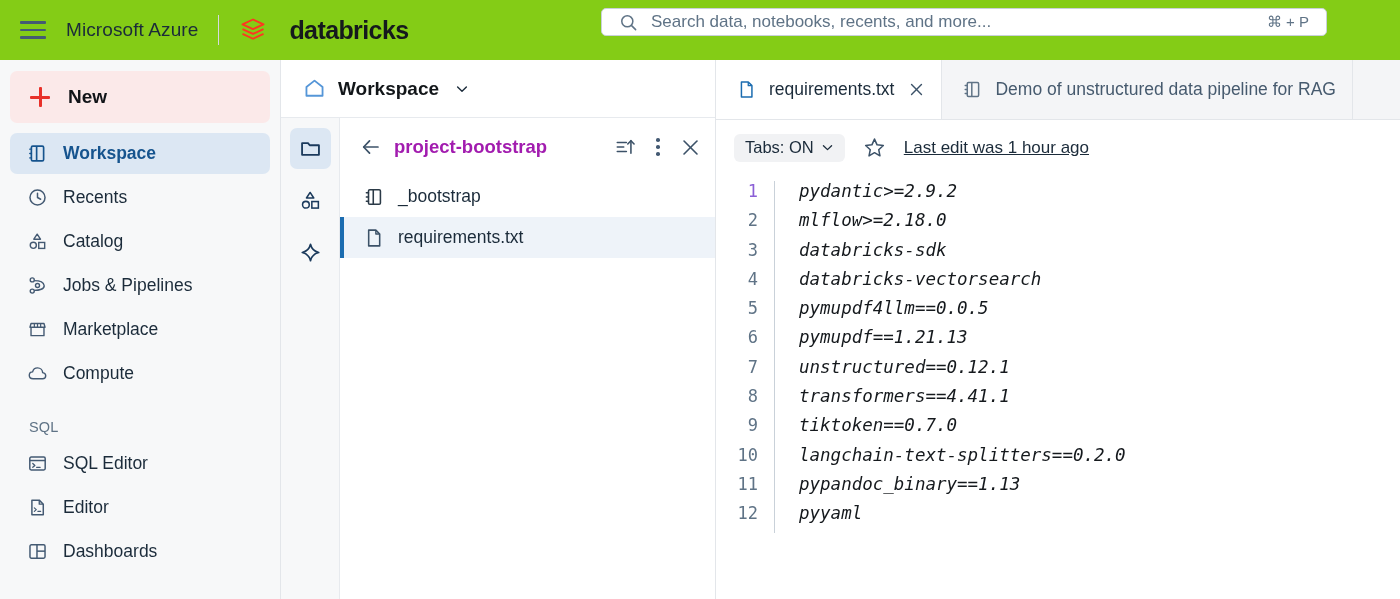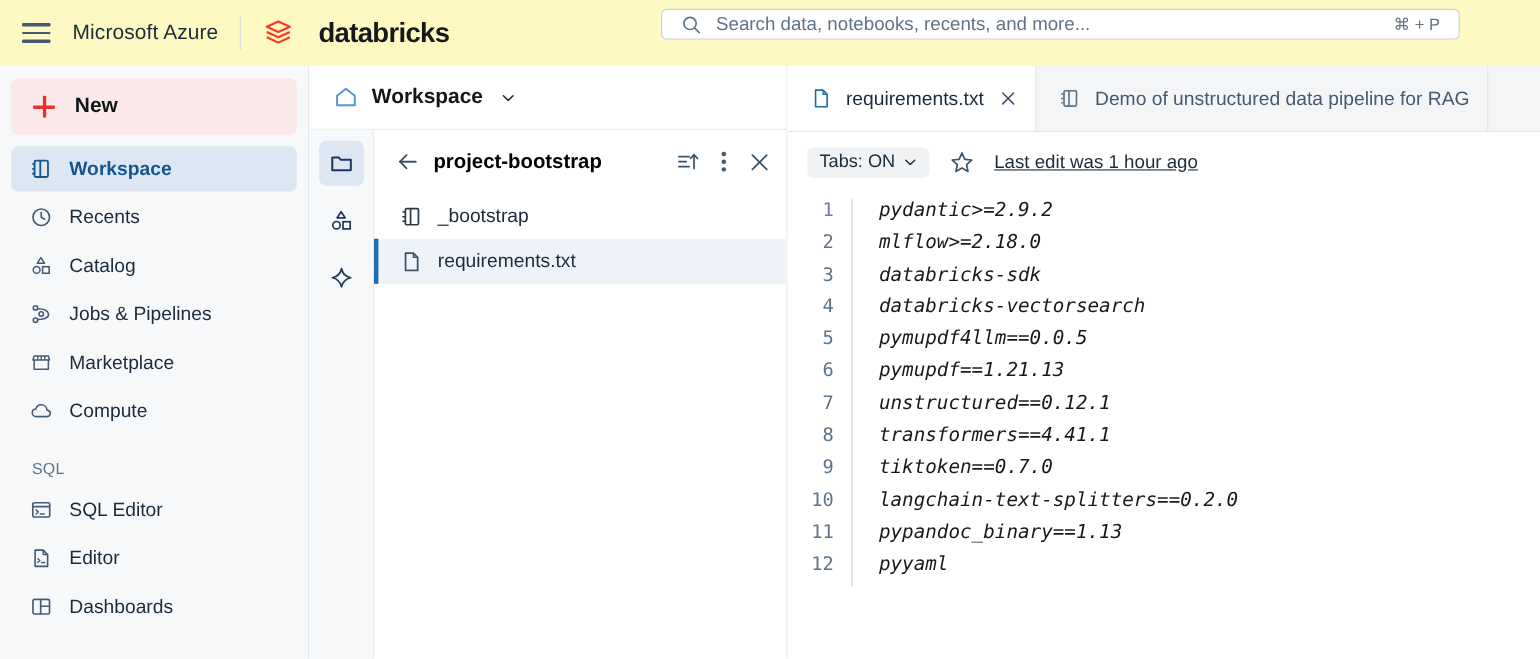--- a/index.html
+++ b/index.html
@@ -10,21 +10,21 @@
     background: #ffffff;
     font-family: "Liberation Sans", sans-serif;
     -webkit-font-smoothing: antialiased;
   }
 
   .app { width: 1400px; height: 599px; display: flex; flex-direction: column; }
 
   
   .topbar {
     height: 60px; flex: 0 0 60px;
-    background: #fef9c3;
+    background: #84cc16;
     display: flex; align-items: center;
     padding: 0 20px 0 18px;
     position: relative;
   }
   .hamburger {
     width: 30px; height: 30px;
     display: flex; flex-direction: column; justify-content: center; gap: 5px;
     cursor: pointer; padding: 0 2px;
   }
   .hamburger span { display: block; height: 2.6px; background: #445a73; border-radius: 1px; }
@@ -136,21 +136,21 @@
   .rail-btn.active { background: #dce7f3; }
   .rail-btn svg { width: 23px; height: 23px; display: block; }
 
   .ws-tree { flex: 1 1 auto; min-width: 0; display: flex; flex-direction: column; }
   .tree-header {
     height: 58px; flex: 0 0 58px;
     display: flex; align-items: center; padding: 0 14px 0 20px; gap: 12px;
   }
   .back-arrow { width: 22px; height: 22px; flex: 0 0 22px; cursor: pointer; }
   .folder-name {
-    font-size: 18.5px; font-weight: bold; color: #000000;
+    font-size: 18.5px; font-weight: bold; color: #a21caf;
     flex: 1 1 auto; white-space: nowrap; overflow: hidden; text-overflow: ellipsis;
   }
   .hdr-ico { width: 21px; height: 21px; flex: 0 0 21px; cursor: pointer; }
   .kebab {
     width: 20px; flex: 0 0 20px; height: 21px; cursor: pointer;
     display: flex; flex-direction: column; align-items: center; justify-content: center; gap: 3.2px;
   }
   .kebab i { width: 3.6px; height: 3.6px; border-radius: 50%; background: #445a73; display: block; }
 
   .tree-rows { flex: 1 1 auto; overflow: hidden; }

